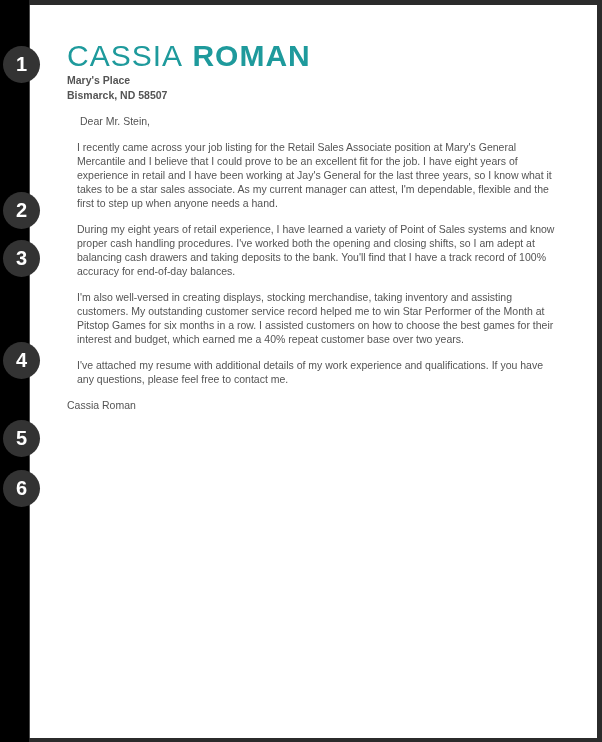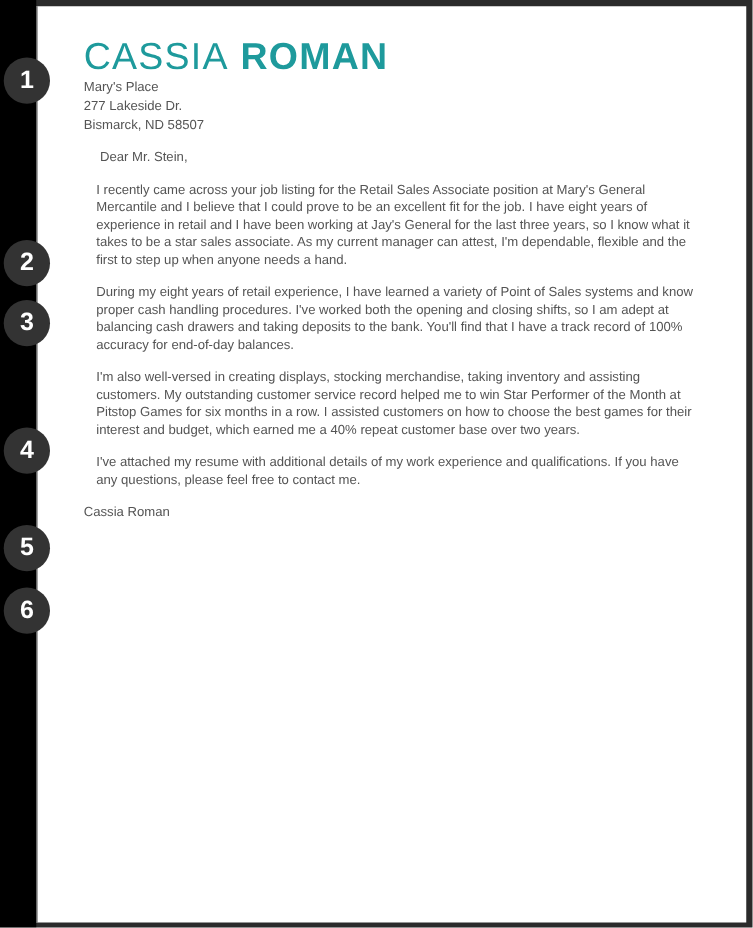--- a/index.html
+++ b/index.html
@@ -14,21 +14,21 @@
     position: absolute; left: 0; top: 0;
     width: 29px; height: 742px;
     background: #000;
   }
   .page {
     position: absolute; left: 29px; top: 5px;
     width: 568px; height: 733px;
     background: #ffffff;
     border-left: 1px solid #4a4a4a;
     box-sizing: border-box;
-    padding: 24px 27px 0 37px;
+    padding: 34px 27px 0 37px;
   }
   .marker {
     position: absolute; left: 3px;
     width: 37px; height: 37px;
     border-radius: 50%;
     background: var(--marker-bg, #333333);
     color: #fff;
     display: flex; align-items: center; justify-content: center;
     font-size: 20px; font-weight: 700;
     z-index: 5;
@@ -53,21 +53,21 @@
     margin-top: 9px;
     font-size: 9px;
     letter-spacing: 0.2px;
     color: #5a5a5a;
   }
   .contact .sep { padding: 0 6px; color: #8a8a8a; }
   .letter { color: #545454; }
   .line { font-size: 10.5px; line-height: 15px; }
   .date       { margin: 18px 0 14px; }
   .recipient  { margin: 0 0 13px; }
-  .address    { margin: 0 0 11px; }
+  .address    { margin: 0 0 11px; font-weight: bold; }
   .salutation { margin: 0 13px 11px; }
   .letter p {
     margin: 0 10px 12px;
     font-size: 10.5px;
     line-height: 14px;
   }
   .closing { margin-top: 1px; }
 </style>
 </head>
 <body>
@@ -97,21 +97,20 @@
 
   <h1 class="name"><span class="first">CASSIA</span> <span class="last">ROMAN</span></h1>
 
 
   <div class="letter">
 
 
 
     <div class="address">
       <div class="line">Mary's Place</div>
-      <div class="line">277 Lakeside Dr.</div>
       <div class="line">Bismarck, ND 58507</div>
     </div>
 
     <div class="line salutation">Dear Mr. Stein,</div>
 
     <p>I recently came across your job listing for the Retail Sales Associate position at Mary's General Mercantile and I believe that I could prove to be an excellent fit for the job. I have eight years of experience in retail and I have been working at Jay's General for the last three years, so I know what it takes to be a star sales associate. As my current manager can attest, I'm dependable, flexible and the first to step up when anyone needs a hand.</p>
     <p>During my eight years of retail experience, I have learned a variety of Point of Sales systems and know proper cash handling procedures. I've worked both the opening and closing shifts, so I am adept at balancing cash drawers and taking deposits to the bank. You'll find that I have a track record of 100% accuracy for end-of-day balances.</p>
     <p>I'm also well-versed in creating displays, stocking merchandise, taking inventory and assisting customers. My outstanding customer service record helped me to win Star Performer of the Month at Pitstop Games for six months in a row. I assisted customers on how to choose the best games for their interest and budget, which earned me a 40% repeat customer base over two years.</p>
     <p>I've attached my resume with additional details of my work experience and qualifications. If you have any questions, please feel free to contact me.</p>
 

